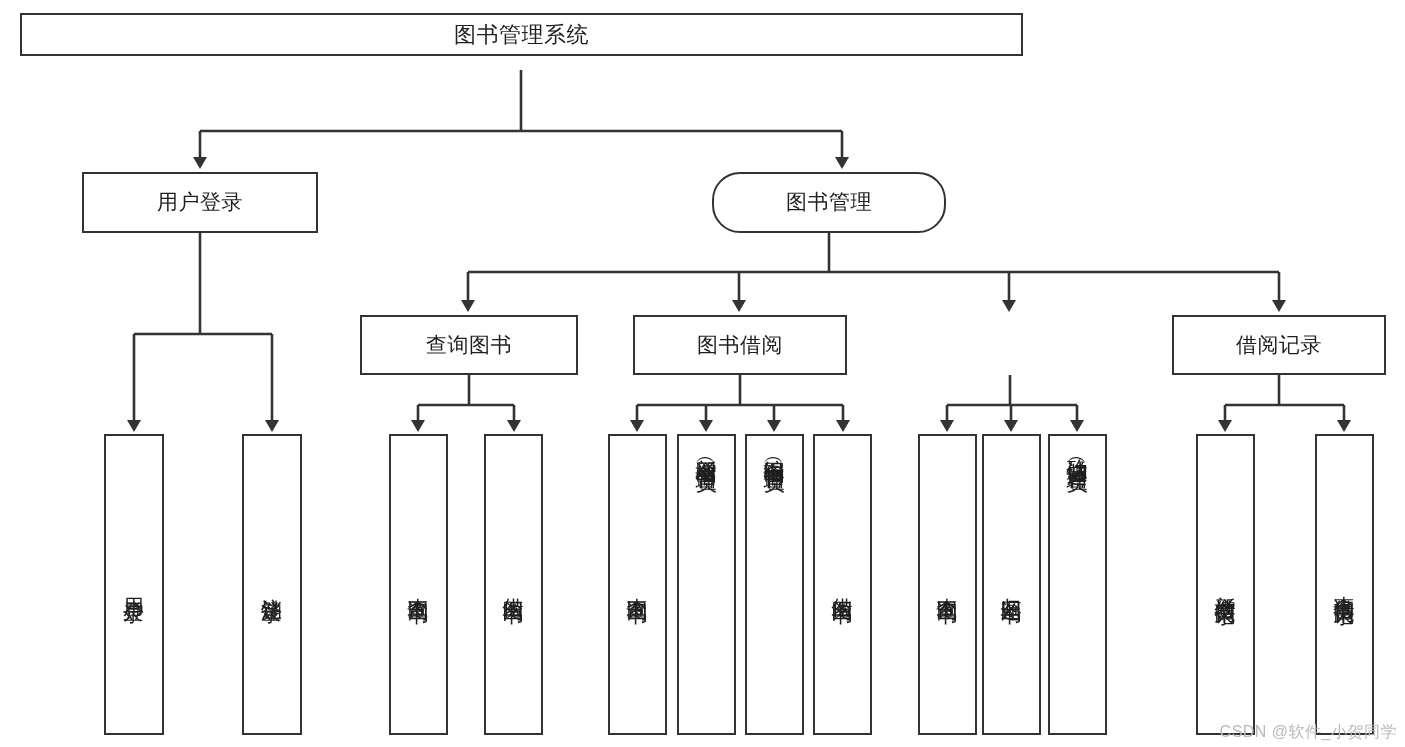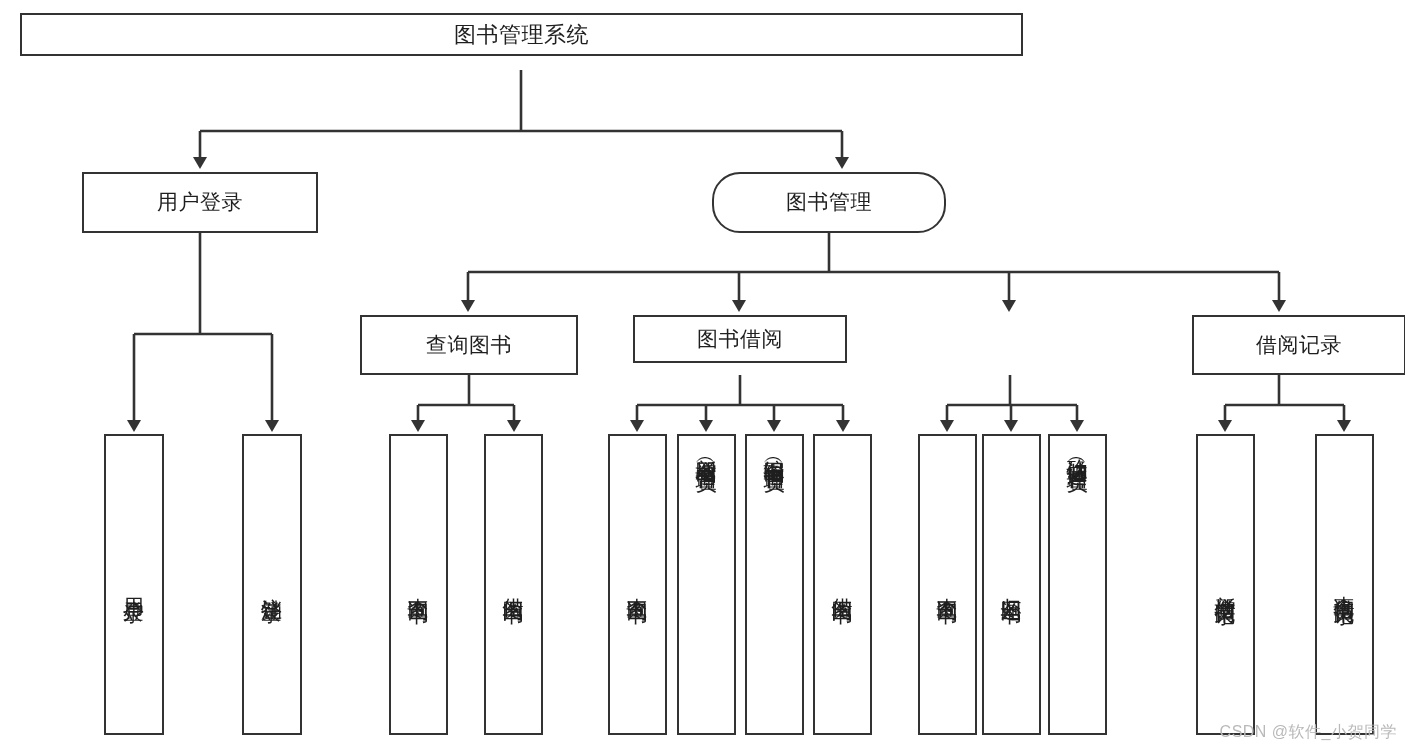--- a/index.html
+++ b/index.html
@@ -81,24 +81,24 @@
   <div class="node" style="left:82px;top:172px;width:236px;height:61px;">
     <span class="lbl">用户登录</span>
   </div>
   <div class="node" style="left:712px;top:172px;width:234px;height:61px;border-radius:28px;">
     <span class="lbl">图书管理</span>
   </div>
 
   <div class="node" style="left:360px;top:315px;width:218px;height:60px;">
     <span class="lbl">查询图书</span>
   </div>
-  <div class="node" style="left:633px;top:315px;width:214px;height:48px;">
+  <div class="node" style="left:633px;top:315px;width:214px;height:60px;">
     <span class="lbl">图书借阅</span>
   </div>
-  <div class="node" style="left:1172px;top:315px;width:214px;height:60px;margin-left:20px;">
+  <div class="node" style="left:1172px;top:315px;width:214px;height:60px;">
     <span class="lbl">借阅记录</span>
   </div>
 
   <div class="leaf center" style="left:104px;top:434px;width:60px;height:301px;">
     <span class="vlbl">用户登录</span>
   </div>
   <div class="leaf center" style="left:242px;top:434px;width:60px;height:301px;">
     <span class="vlbl">注销登录</span>
   </div>
 

